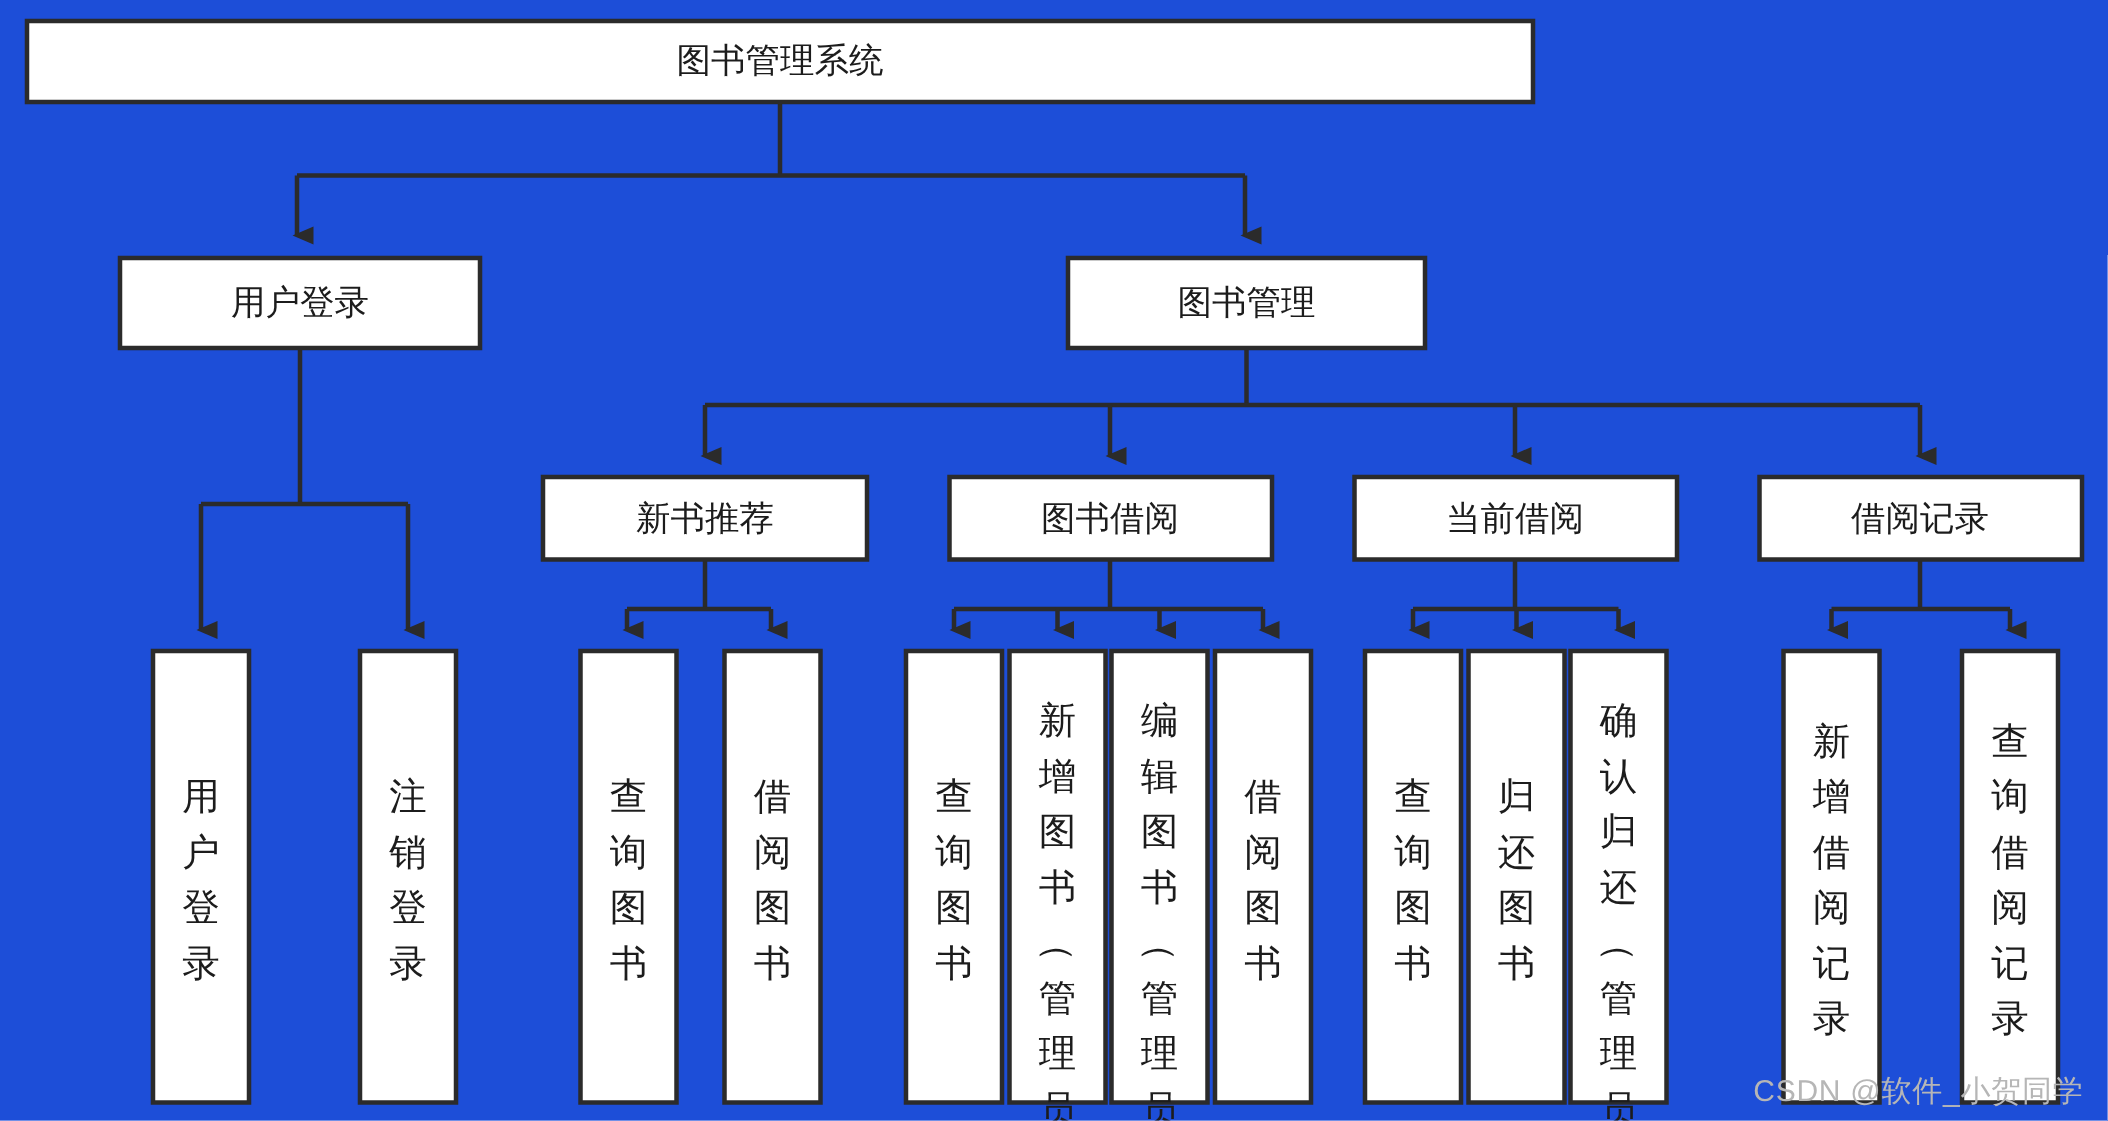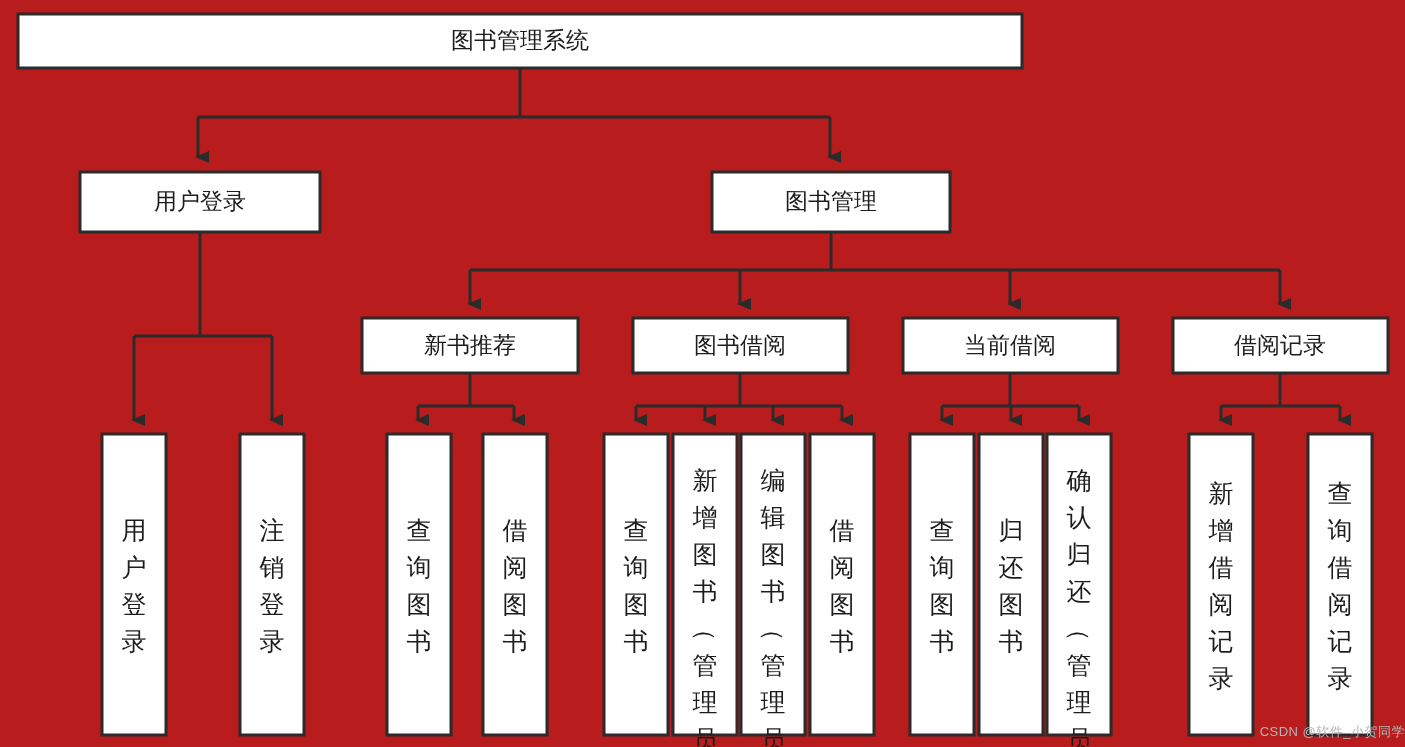--- a/index.html
+++ b/index.html
@@ -1,27 +1,27 @@
 <!DOCTYPE html>
 <html><head>
 <meta charset="utf-8">
 <style>
   html,body{margin:0;padding:0;background:#ffffff;}
   body{width:1405px;height:747px;overflow:hidden;
        font-family:"Liberation Sans","DejaVu Sans",sans-serif;}
-  #diagram-root{position:relative;width:1405px;height:747px;background:#b91c1c;}
+  #diagram-root{position:relative;width:1405px;height:747px;background:#1d4ed8;}
   svg#tree{position:absolute;left:0;top:0;width:1405px;height:747px;display:block;}
   .node-box{fill:#ffffff;stroke:#2b2b2b;stroke-width:3;}
   .connector{stroke:#2b2b2b;stroke-width:3;fill:none;stroke-linecap:butt;}
   .arrow-head{fill:#2b2b2b;stroke:none;}
   .node-label{fill:#1c1c1c;font-family:"Liberation Sans","DejaVu Sans",sans-serif;
               font-size:23px;dominant-baseline:middle;text-anchor:middle;}
   .node-label-vertical{fill:#1c1c1c;font-family:"Liberation Sans","DejaVu Sans",sans-serif;
               font-size:25px;text-anchor:middle;}
-  .watermark{position:absolute;right:0;bottom:6px;color:#b6b6b6;font-size:13px;
+  .watermark{position:absolute;right:16px;bottom:6px;color:#b6b6b6;font-size:20px;
              letter-spacing:.5px;white-space:nowrap;
              font-family:"Liberation Sans","DejaVu Sans",sans-serif;}
 </style>
 </head>
 <body>
 
 <div id="diagram-root">
 
   <svg id="tree" viewBox="0 0 1405 747">
     <defs>

